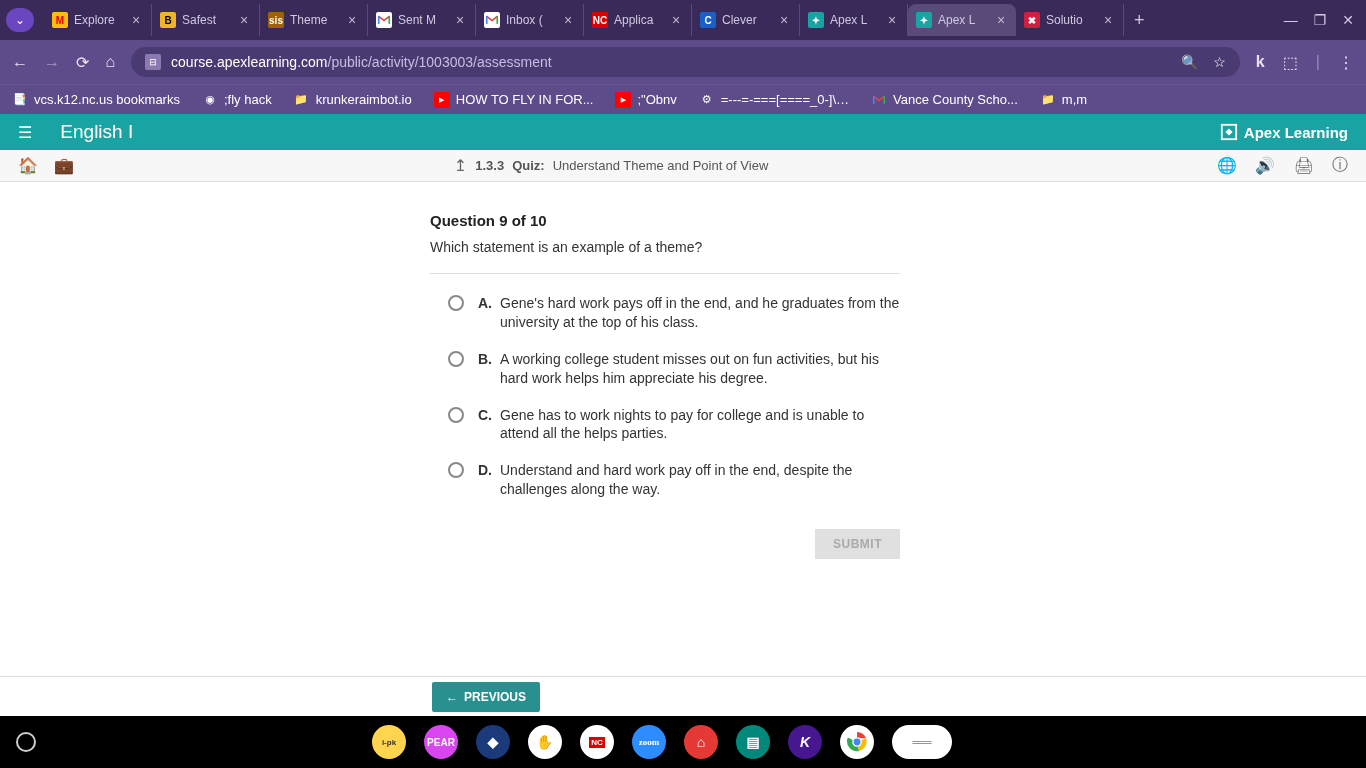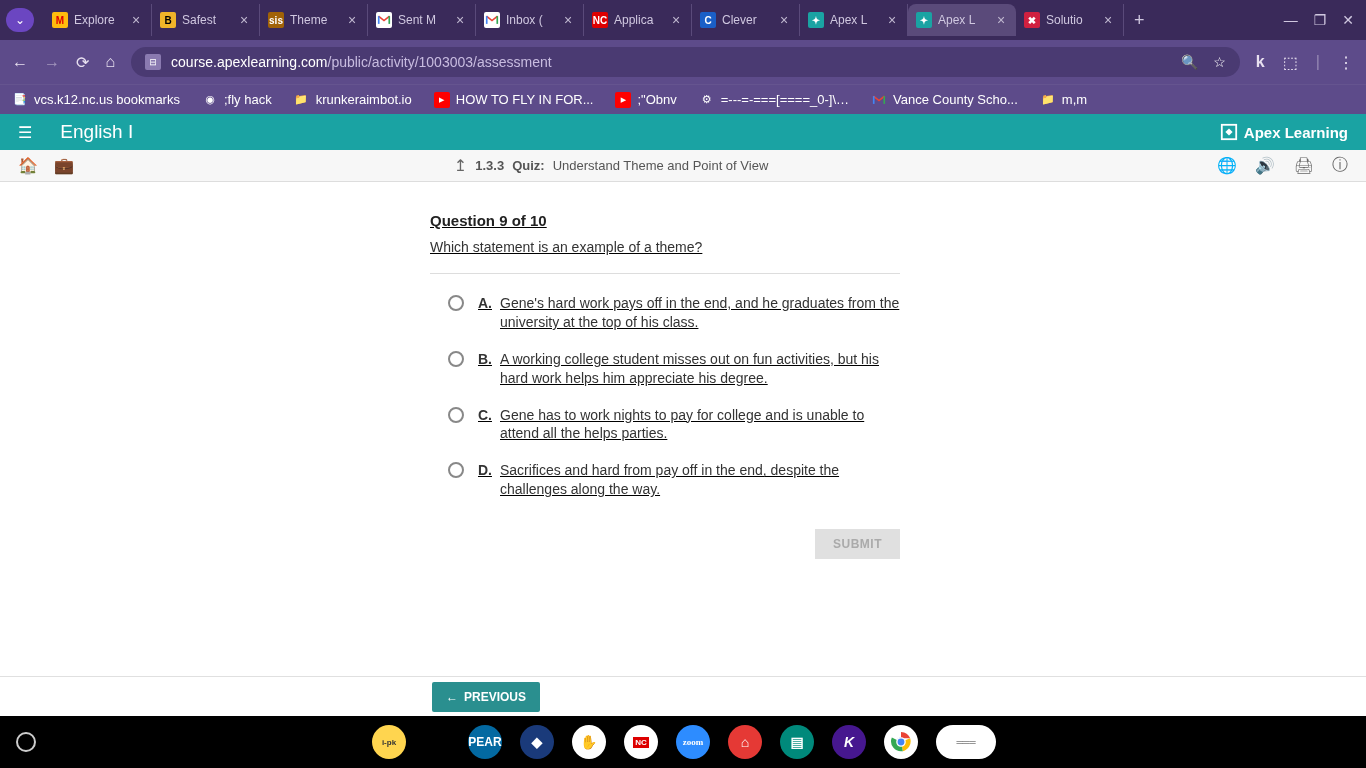--- a/index.html
+++ b/index.html
@@ -40,21 +40,21 @@
 
 
 .apex-toolbar { height: 32px; background: #f7f7f7; border-bottom: 1px solid #ddd; display: flex; align-items: center; padding: 0 18px; color: #555; font-size: 13px; }
 .apex-tb-left { display: flex; align-items: center; gap: 16px; }
 .apex-tb-icon { font-size: 16px; color: #666; cursor: pointer; }
 .apex-tb-center { margin-left: 380px; display: flex; align-items: center; gap: 8px; }
 .apex-tb-right { margin-left: auto; display: flex; align-items: center; gap: 18px; }
 .quiz-num { font-weight: bold; }
 
 
-.content { padding: 30px 0 0 0; text-decoration: underline; }
+.content { padding: 30px 0 0 0; }
 .quiz-card { width: 470px; margin-left: 430px; font-size: 14px; color: #333; }
 .q-title { font-size: 15px; font-weight: bold; margin-bottom: 10px; color: #222; }
 .q-text { margin-bottom: 18px; }
 .q-sep { border: none; border-top: 1px solid #ddd; margin-bottom: 20px; }
 .option { display: flex; align-items: flex-start; gap: 14px; margin-bottom: 18px; padding-left: 18px; }
 .radio { width: 16px; height: 16px; border: 2px solid #888; border-radius: 50%; flex-shrink: 0; margin-top: 1px; cursor: pointer; }
 .opt-body { display: flex; gap: 8px; line-height: 1.35; }
 .opt-letter { font-weight: bold; }
 .submit-row { text-align: right; margin-top: 30px; }
 .submit-btn { background: #e0e0e0; color: #aaa; padding: 8px 18px; font-size: 12px; font-weight: bold; border: none; cursor: not-allowed; letter-spacing: 0.5px; }
@@ -286,42 +286,42 @@
           <div class="radio"></div>
           <div class="opt-body">
             <span class="opt-letter">C.</span>
             <span>Gene has to work nights to pay for college and is unable to attend all the helps parties.</span>
           </div>
         </div>
         <div class="option">
           <div class="radio"></div>
           <div class="opt-body">
             <span class="opt-letter">D.</span>
-            <span>Sacrifices and hard from pay off in the end, despite the challenges along the way.</span>
+            <span>Understand and hard work pay off in the end, despite the challenges along the way.</span>
           </div>
         </div>
       </div>
     <div class="submit-row">
       <button class="submit-btn" disabled="">SUBMIT</button>
     </div>
   </div>
 </div>
 
 <div class="footer-nav">
   <button class="prev-btn">
     <span>←</span>
     <span>PREVIOUS</span>
   </button>
 </div>
 
 <div class="taskbar">
   <div class="tb-left"></div>
   <div class="tb-apps">
     <div class="tb-app" style="background:#ffd54f;font-size:8px;">i‑pk</div>
-    <div class="tb-app" style="background:#0369a1;color:#fff;font-size:12px;margin-left:44px;">PEAR</div>
+    <div class="tb-app" style="background:#d946ef;color:#fff;font-size:10px;">PEAR</div>
     <div class="tb-app" style="background:#1a3a7a;color:#fff;">◆</div>
     <div class="tb-app" style="color:#4caf50;">✋</div>
     <div class="tb-app" style="background:#fff;">
         <span style="background:#d00;color:#fff;font-size:8px;padding:1px 2px;">NC</span>
       </div>
     <div class="tb-app" style="background:#2d8cff;color:#fff;font-size:9px;font-family:Liberation Serif, serif;">zoom</div>
     <div class="tb-app" style="background:#e53935;color:#fff;">⌂</div>
     <div class="tb-app" style="background:#00897b;color:#fff;">▤</div>
     <div class="tb-app" style="background:#46178f;color:#fff;font-style:italic;">K</div>
     <div class="tb-app">

